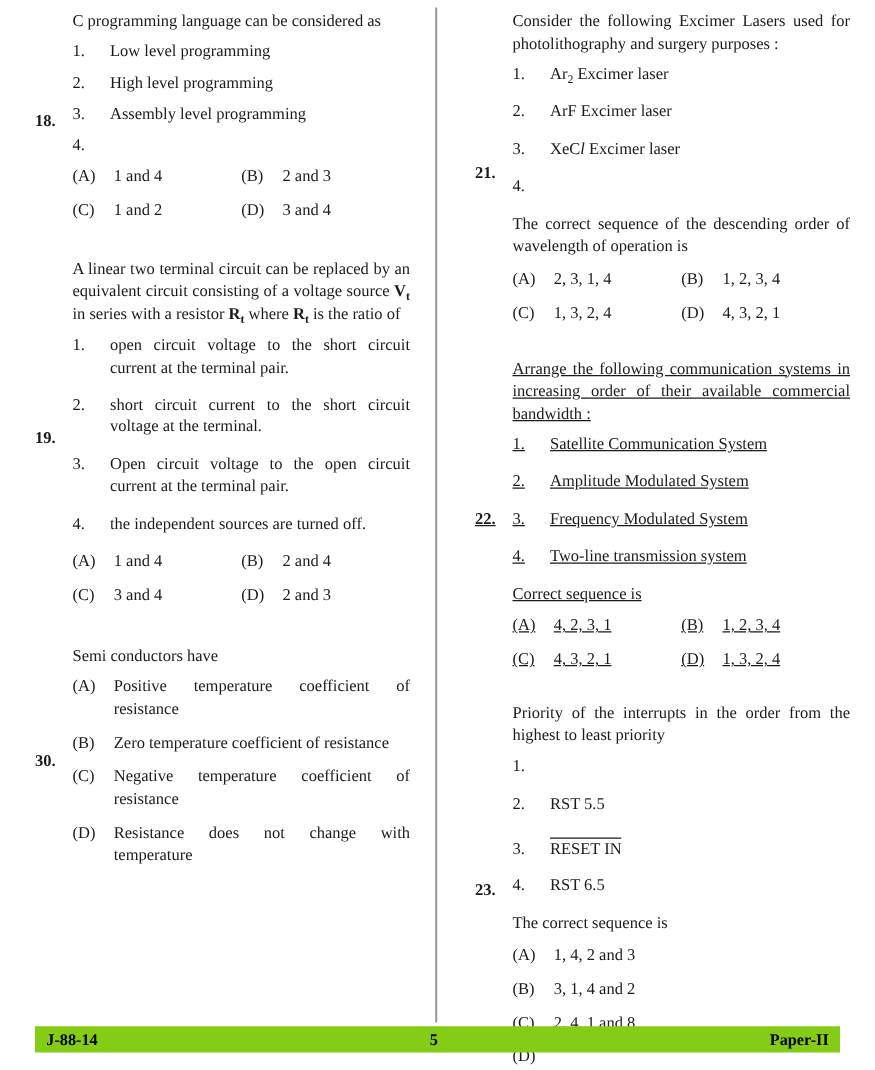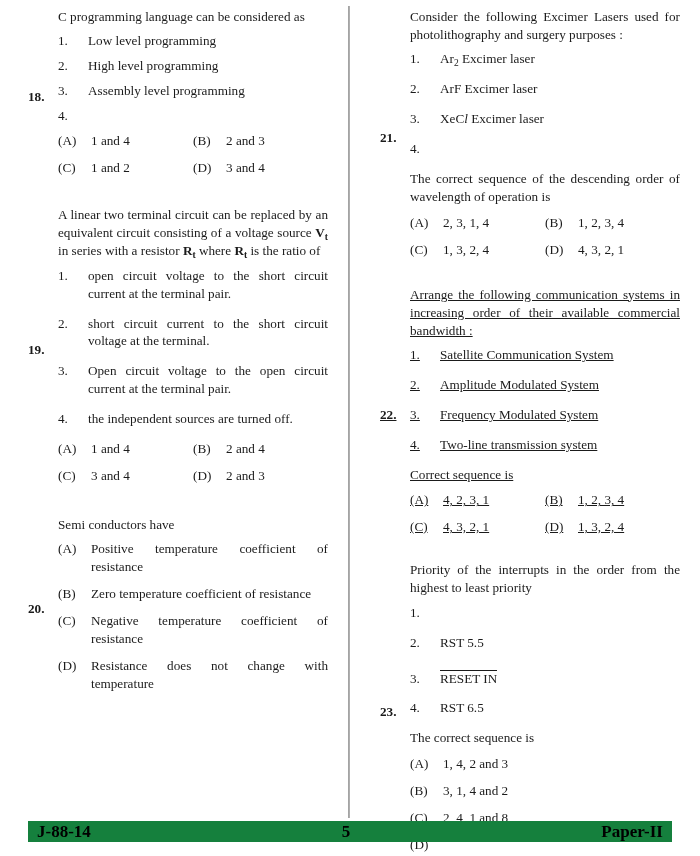--- a/index.html
+++ b/index.html
@@ -136,25 +136,25 @@
   }
   .item-gap { margin-bottom: 12px; }
 
   
   .footer {
     position: absolute;
     left: 28px;
     right: 28px;
     bottom: 14px;
     height: 21px;
-    background: #15803d;
+    background: #84cc16;
     display: flex;
     align-items: center;
     font-weight: bold;
-    font-size: 17px;
+    font-size: 13px;
     color: #000;
   }
   .footer-left  { padding-left: 9px; flex: 0 0 auto; }
   .footer-center{ flex: 1 1 auto; text-align: center; }
   .footer-right { padding-right: 9px; flex: 0 0 auto; }
 </style>
 </head>
 <body>
 
 <div class="page">
@@ -252,21 +252,21 @@
               <div class="opt opt-half">
                 <span class="opt-key">(D)</span>
                 <span class="opt-txt">2 and 3</span>
               </div>
             </div>
           </div>
         </div>
       </div>
 
       <div class="q" style="margin-top:22px;">
-        <div class="q-num">20.</div>
+        <div class="q-num">30.</div>
         <div class="q-body">
           <p class="q-stem last-line-nostretch">Semi conductors have</p>
           <div class="opts opts-stacked" style="margin-top:6px;">
             <div class="opt-row">
               <div class="opt opt-full">
                 <span class="opt-key">(A)</span>
                 <span class="opt-txt">Positive temperature coefficient of resistance</span>
               </div>
             </div>
             <div class="opt-row">

